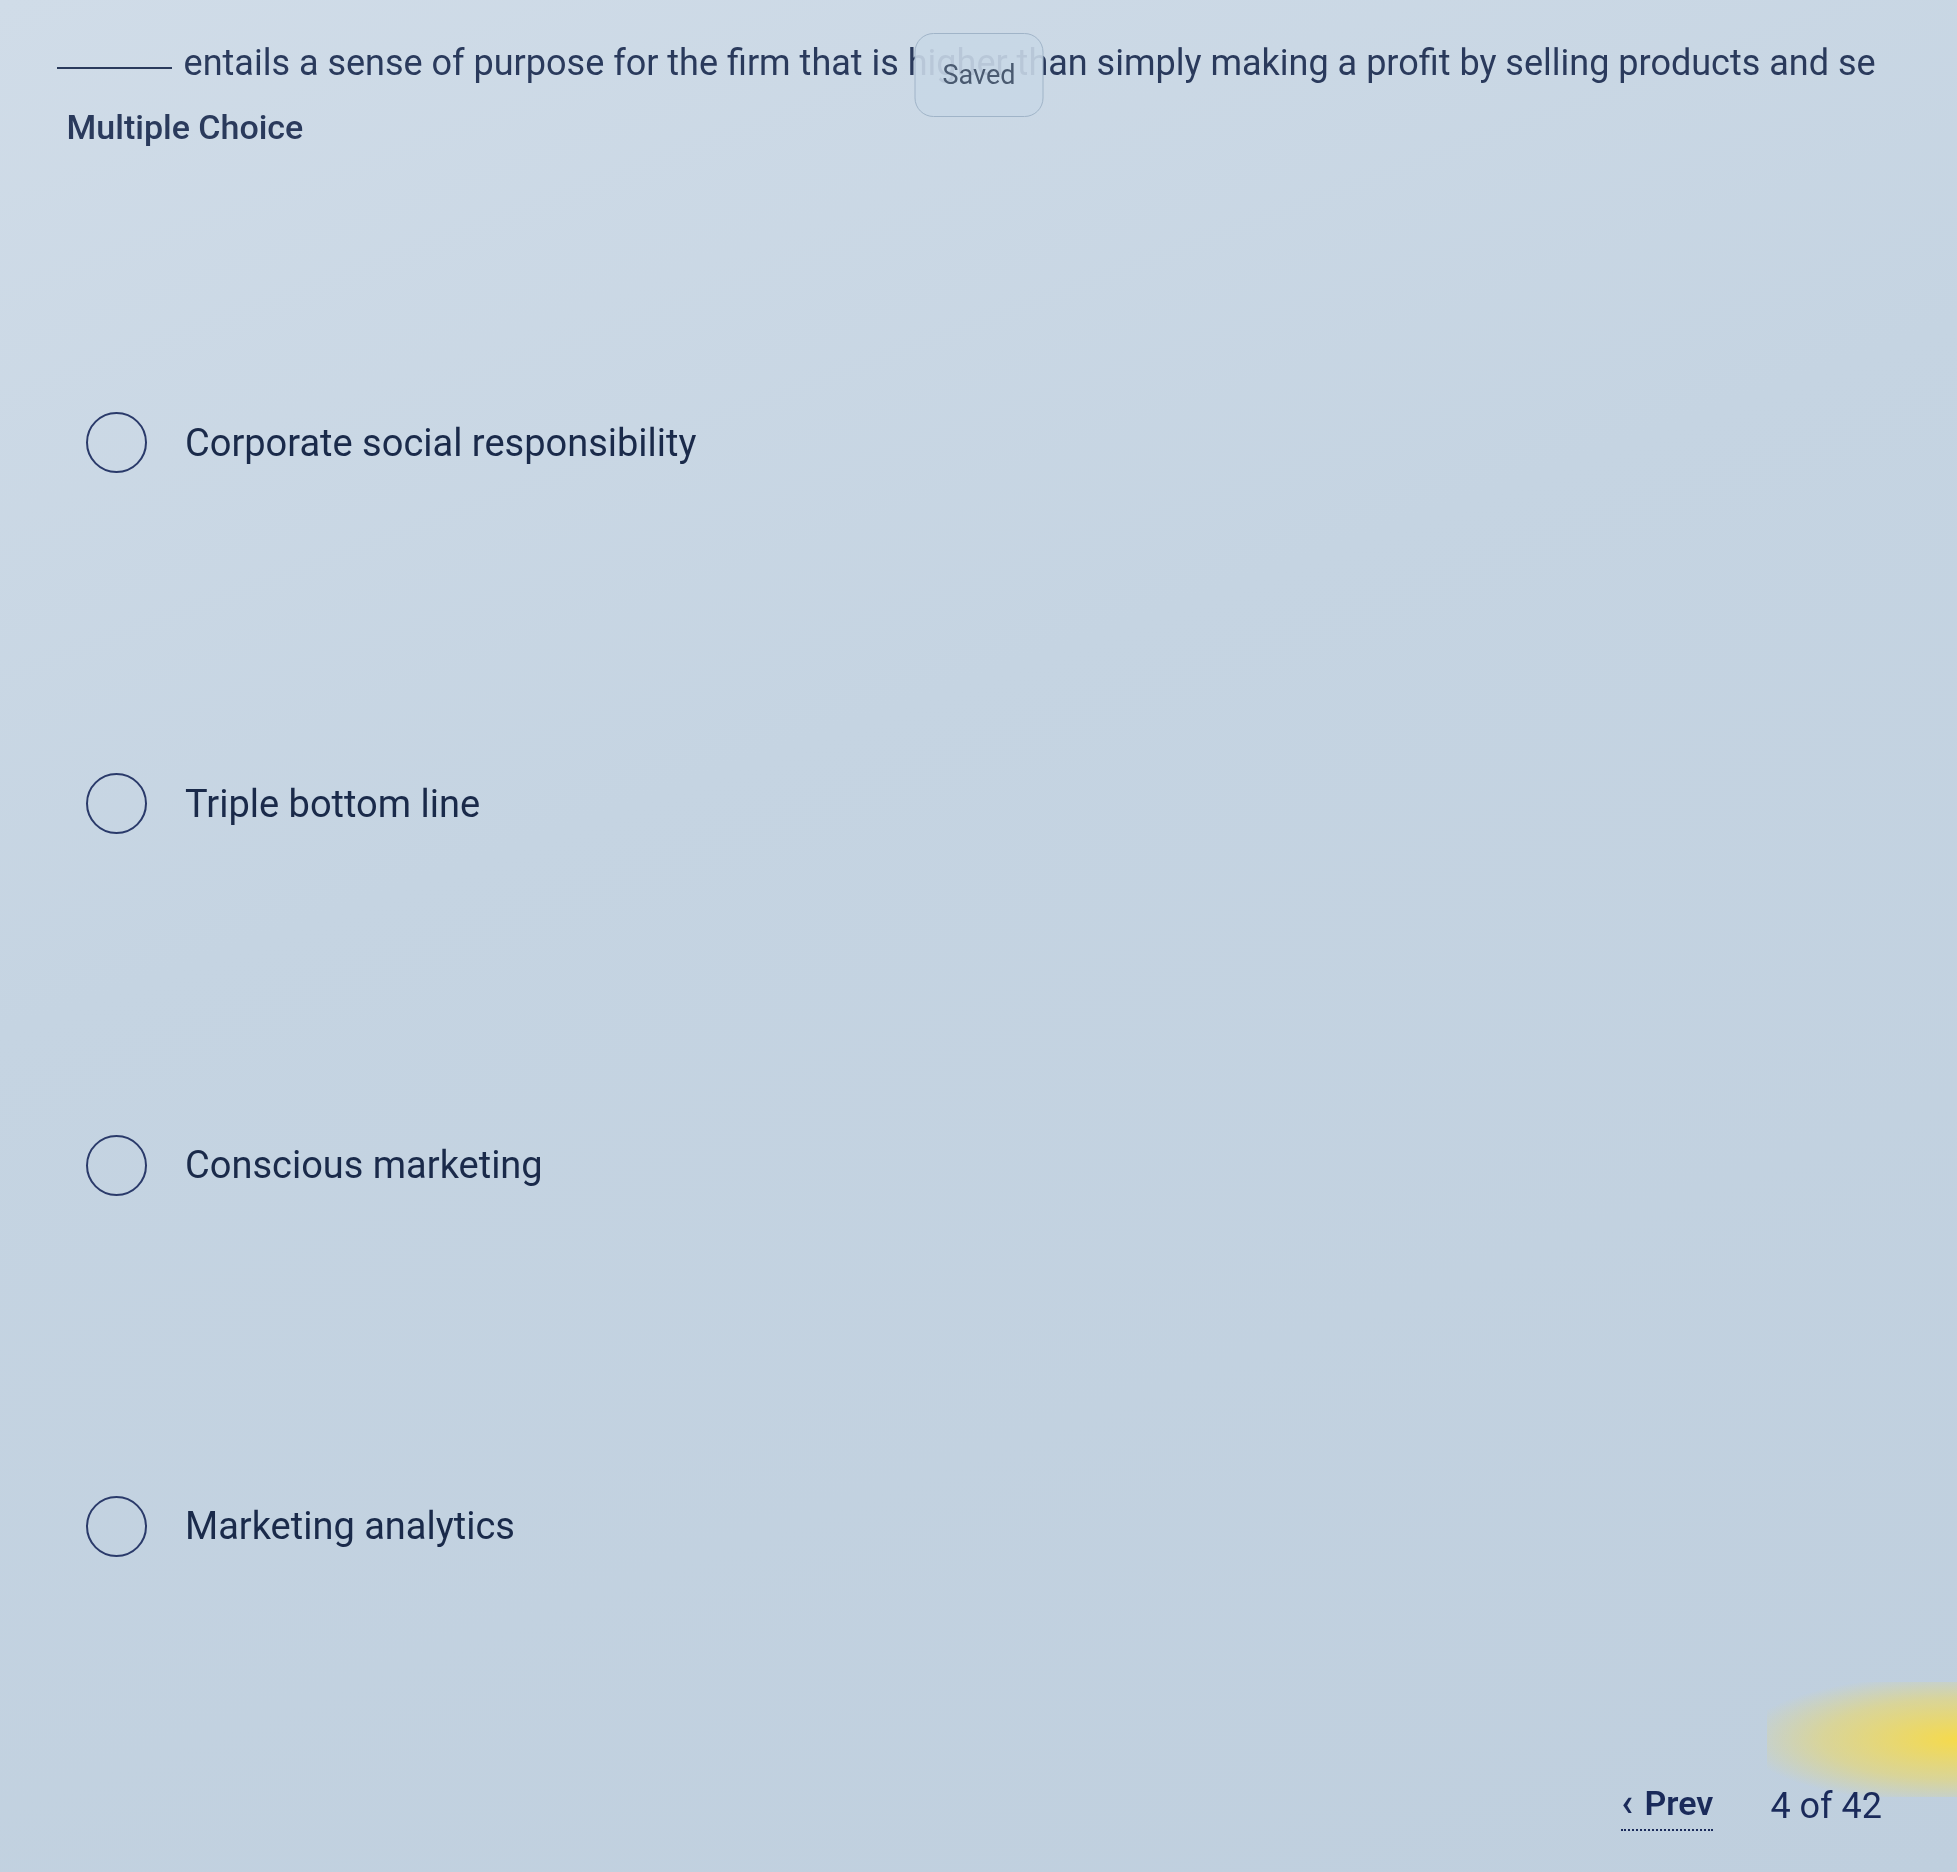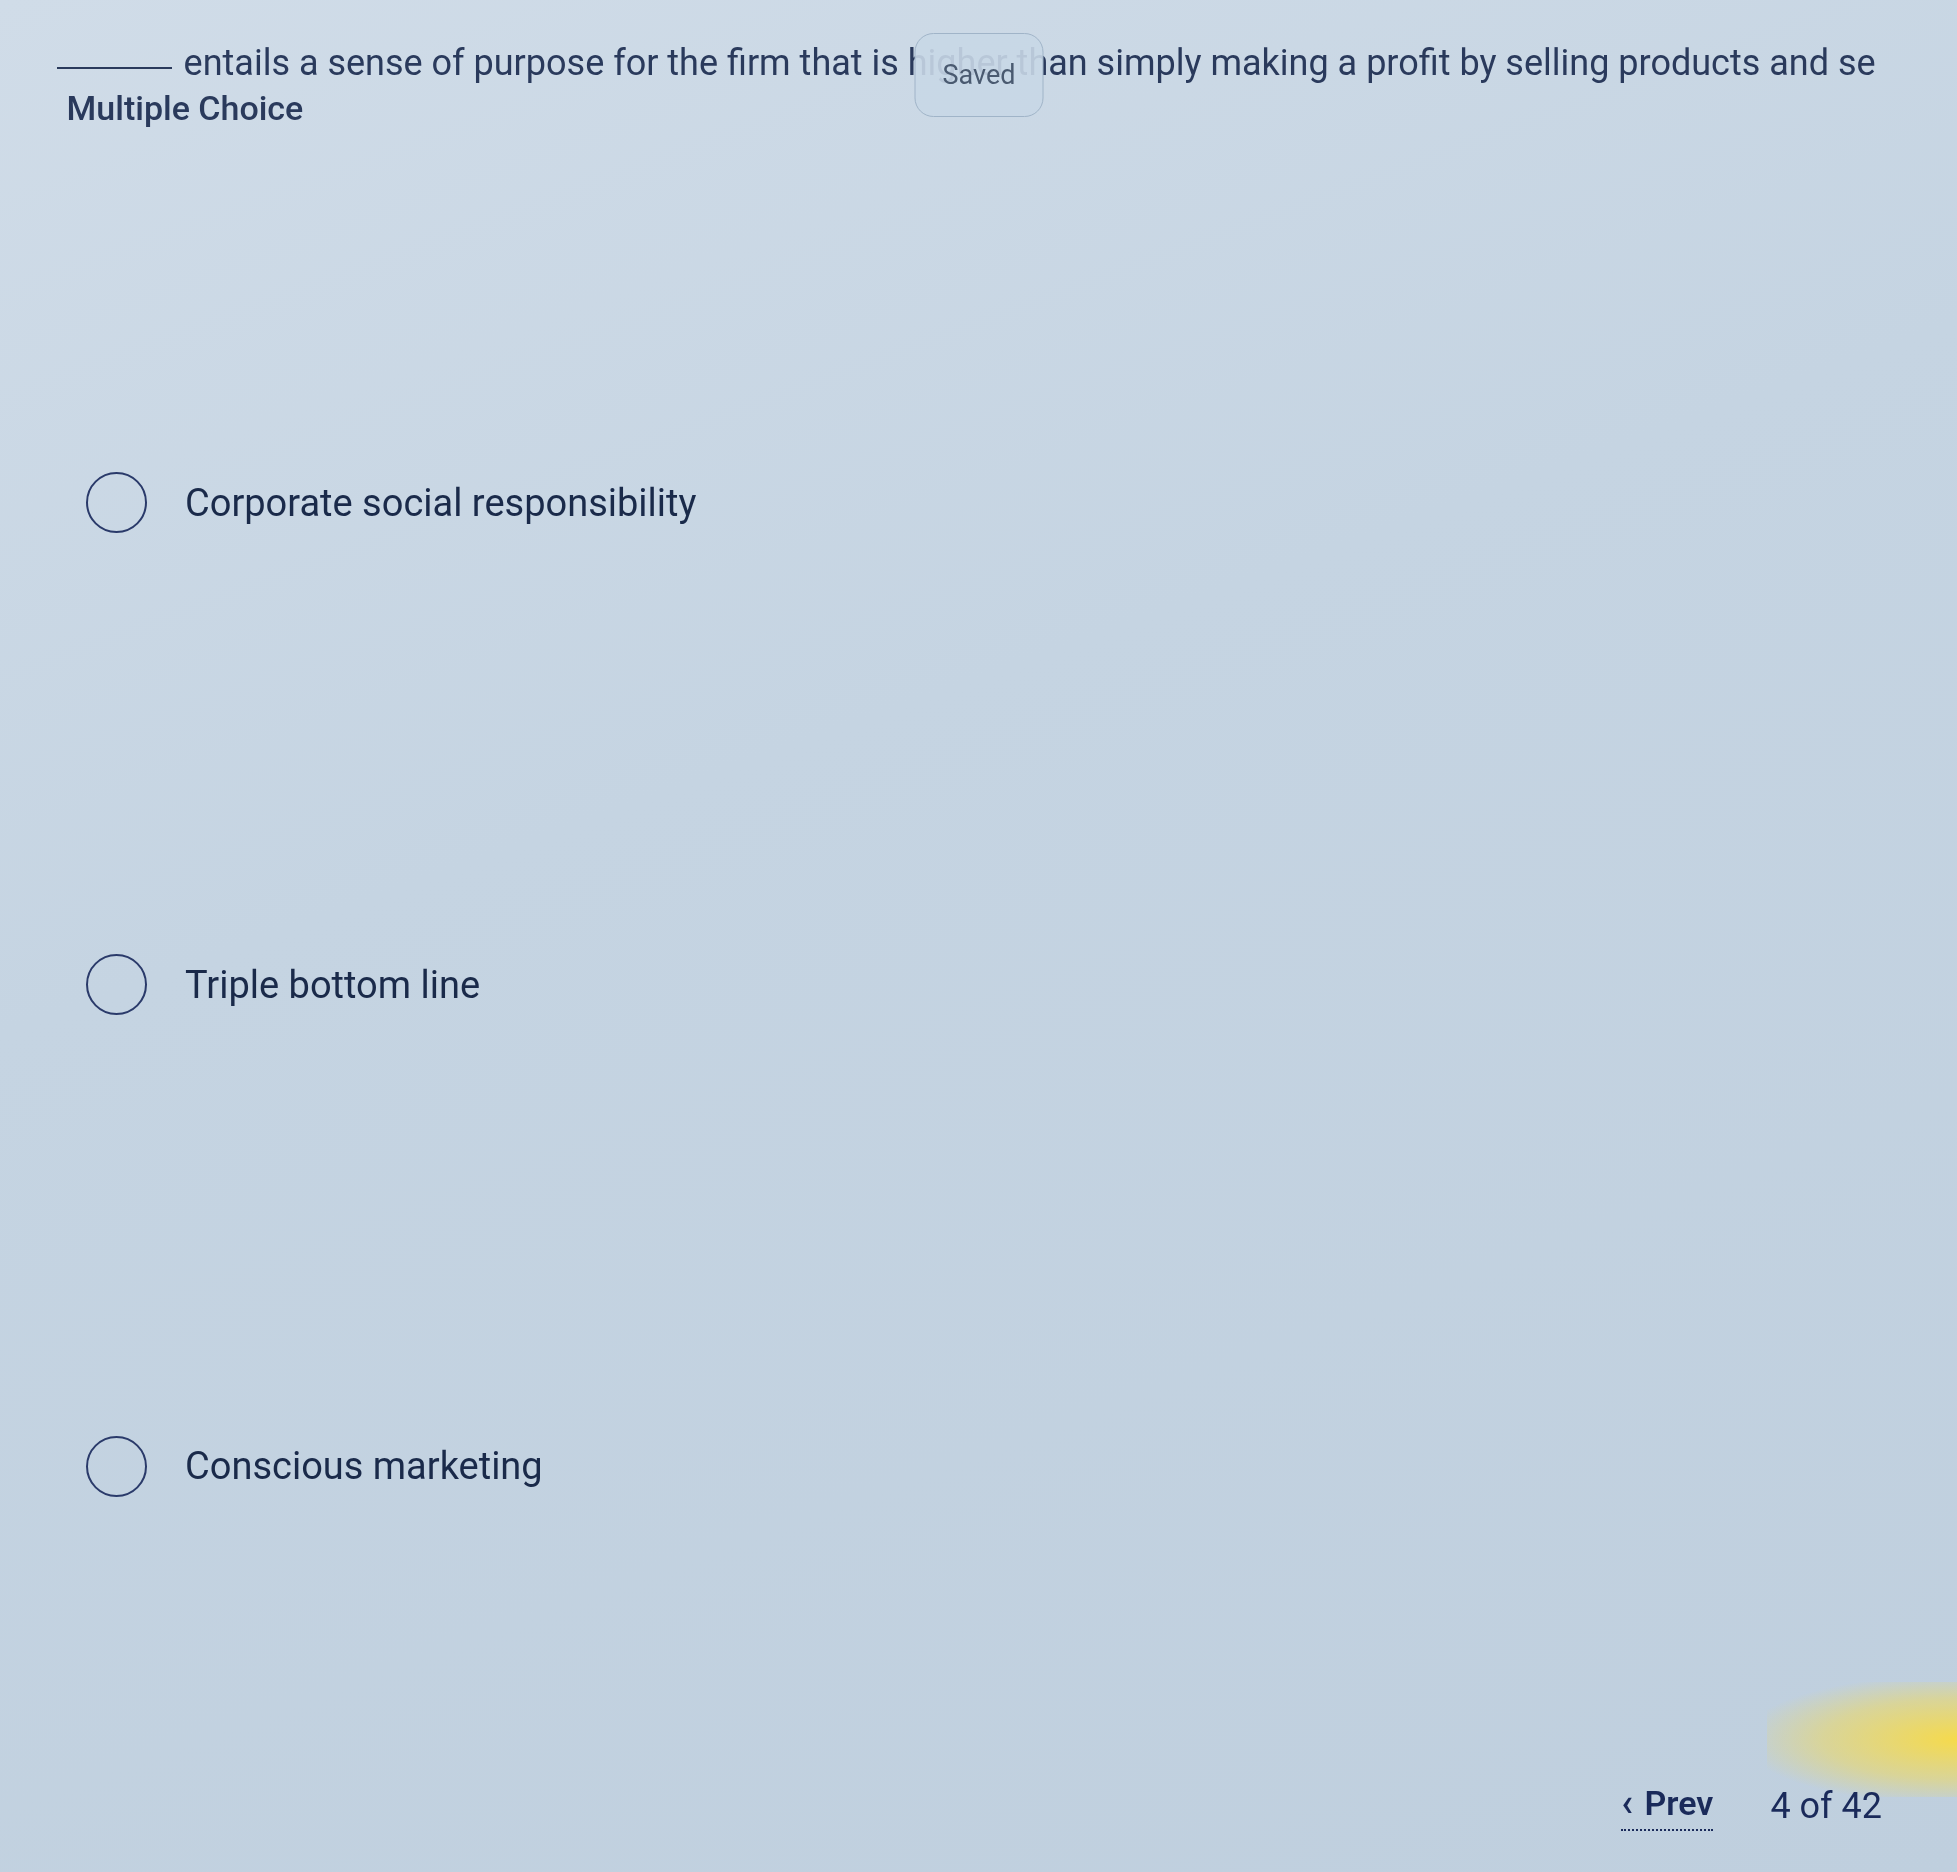--- a/index.html
+++ b/index.html
@@ -68,20 +68,21 @@
       top: 33px;
       left: 50%;
       transform: translateX(-50%);
       white-space: nowrap;
     }
 
     .question-type-label {
       font-size: 34px;
       color: #2a3a5c;
       font-weight: 500;
+      margin-top: 19px;
       padding-left: 9.6px;
     }
 
     
     .choices-area {
       position: absolute;
       top: 249px;
       left: 0;
       right: 0;
       bottom: 153px;
@@ -202,20 +203,24 @@
     <div class="choice-item">
       <div class="radio-circle partial"></div>
       <span class="choice-label">Triple bottom line</span>
     </div>
 
     <div class="choice-item">
       <div class="radio-circle"></div>
       <span class="choice-label">Conscious marketing</span>
     </div>
 
+    <div class="choice-item">
+      <div class="radio-circle"></div>
+      <span class="choice-label">Marketing analytics</span>
+    </div>
 
 
   </div>
 
   <div class="yellow-glow"></div>
 
   <div class="bottom-nav">
     <a class="prev-btn" href="#">
       <span class="prev-chevron">‹</span>
       <span>Prev</span>

